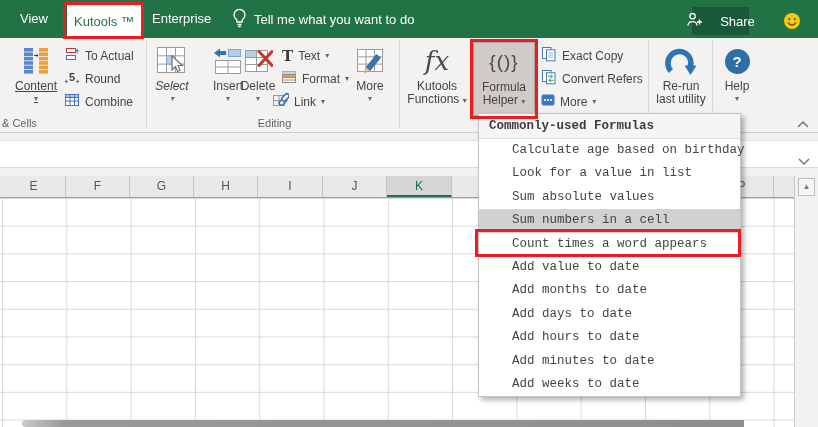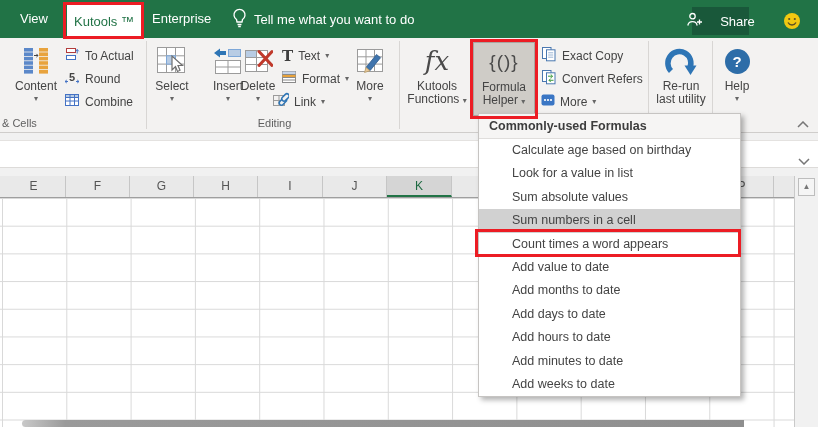--- a/index.html
+++ b/index.html
@@ -60,21 +60,21 @@
       background-size:64.3px 27.7px;background-position:2px 0;z-index:1;}
   .vscroll{left:794px;top:176px;width:24px;height:251px;background:#f1f1f1;
            border-left:1px solid #c9c9c9;box-sizing:border-box;z-index:2;}
   .scrollbtn{position:absolute;left:3px;top:2px;width:17px;height:18px;background:#f5f5f5;
              border:1px solid #bdbdbd;box-sizing:border-box;text-align:center;font-size:8px;color:#777;line-height:15px;}
   .bottombar{left:22px;top:420px;width:722px;height:7px;z-index:30;border-radius:4px 0 0 4px;
              background:linear-gradient(to right,#c9c9c9,#9a9a9a 6%,#8e8e8e);}
 
   
   .menu{position:absolute;left:478px;top:113px;width:263px;background:#fff;
-        border:1px solid #c6c4c2;box-shadow:3px 3px 5px rgba(0,0,0,.3);z-index:20;box-sizing:border-box;}
+        border:1px solid #c6c4c2;box-shadow:3px 3px 5px rgba(0,0,0,.3);z-index:20;box-sizing:border-box;font-family:Liberation Mono, monospace;}
   .menu-header{height:25px;line-height:25px;padding-left:10px;background:#f6f5f4;
                border-bottom:1px solid #e0dedc;font-weight:bold;font-size:12.5px;color:#3d3d3d;box-sizing:border-box;}
   .menu-item{height:23.4px;line-height:23.4px;padding-left:33px;font-size:12.5px;color:#444;white-space:nowrap;}
   .menu-item.hl{background:#d1d1d1;}
 </style>
 </head>
 <body>
 
 <div id="app">
 
@@ -110,21 +110,21 @@
           <circle cx="9" cy="9" r="8" fill="#f2c811"></circle>
         <circle cx="6.2" cy="7" r="1.1" fill="#5f5024"></circle>
           <circle cx="11.8" cy="7" r="1.1" fill="#5f5024"></circle>
         <path d="M5 10.5 a4.5 4.5 0 0 0 8 0" fill="none" stroke="#5f5024" stroke-width="1.4"></path>
         </svg>
     </span>
   </div>
 
   <div class="abs ribbon">
 
-    <div class="bigbtn" style="left:10px;width:52px;">
+    <div class="bigbtn" style="left:10px;width:52px;text-decoration:underline;">
       <span class="bicon">
         <svg width="30" height="30" viewBox="0 0 30 30">
           <g fill="#5b88c9">
               <rect x="3" y="2" width="9" height="3.6"></rect>
               <rect x="3" y="6.4" width="9" height="3.6"></rect>
               <rect x="3" y="10.8" width="9" height="3.6"></rect>
               <rect x="3" y="15.2" width="9" height="3.6"></rect>
               <rect x="3" y="19.6" width="9" height="3.6"></rect>
               <rect x="3" y="24" width="9" height="3.6"></rect>
             </g>
@@ -170,21 +170,21 @@
           <rect x="1.5" y="2.5" width="13" height="3" fill="#b8cce4" stroke="#4472c4"></rect>
           <path d="M6 2.5 v11 M10.5 2.5 v11 M1.5 9 h13" stroke="#4472c4" fill="none"></path>
           </svg>
       </span>
       <span>Combine</span>
     </div>
     <span class="grouplabel" style="left:2px;">&amp; Cells</span>
 
     <div class="sep" style="left:146px;"></div>
 
-    <div class="bigbtn" style="left:150px;width:44px;">
+    <div class="bigbtn" style="left:150px;width:44px;font-style:italic;">
       <span class="bicon">
         <svg width="32" height="30" viewBox="0 0 32 30">
           <g stroke="#9b9b9b" fill="#fff">
               <rect x="1.5" y="1.5" width="27" height="25"></rect>
           <path d="M1.5 9.8 h27 M1.5 18.1 h27 M10.5 1.5 v25 M19.5 1.5 v25" fill="none"></path>
             </g>
           <rect x="10.5" y="9.8" width="9" height="8.3" fill="#b8cce4" stroke="#7da7d8"></rect>
           <polygon points="16,10 16,24 19.5,20.5 21.5,25.5 24,24.3 22,19.5 26.5,19.5" fill="#fff" stroke="#6f6f6f" stroke-width="1.2"></polygon>
           </svg>
       </span>

